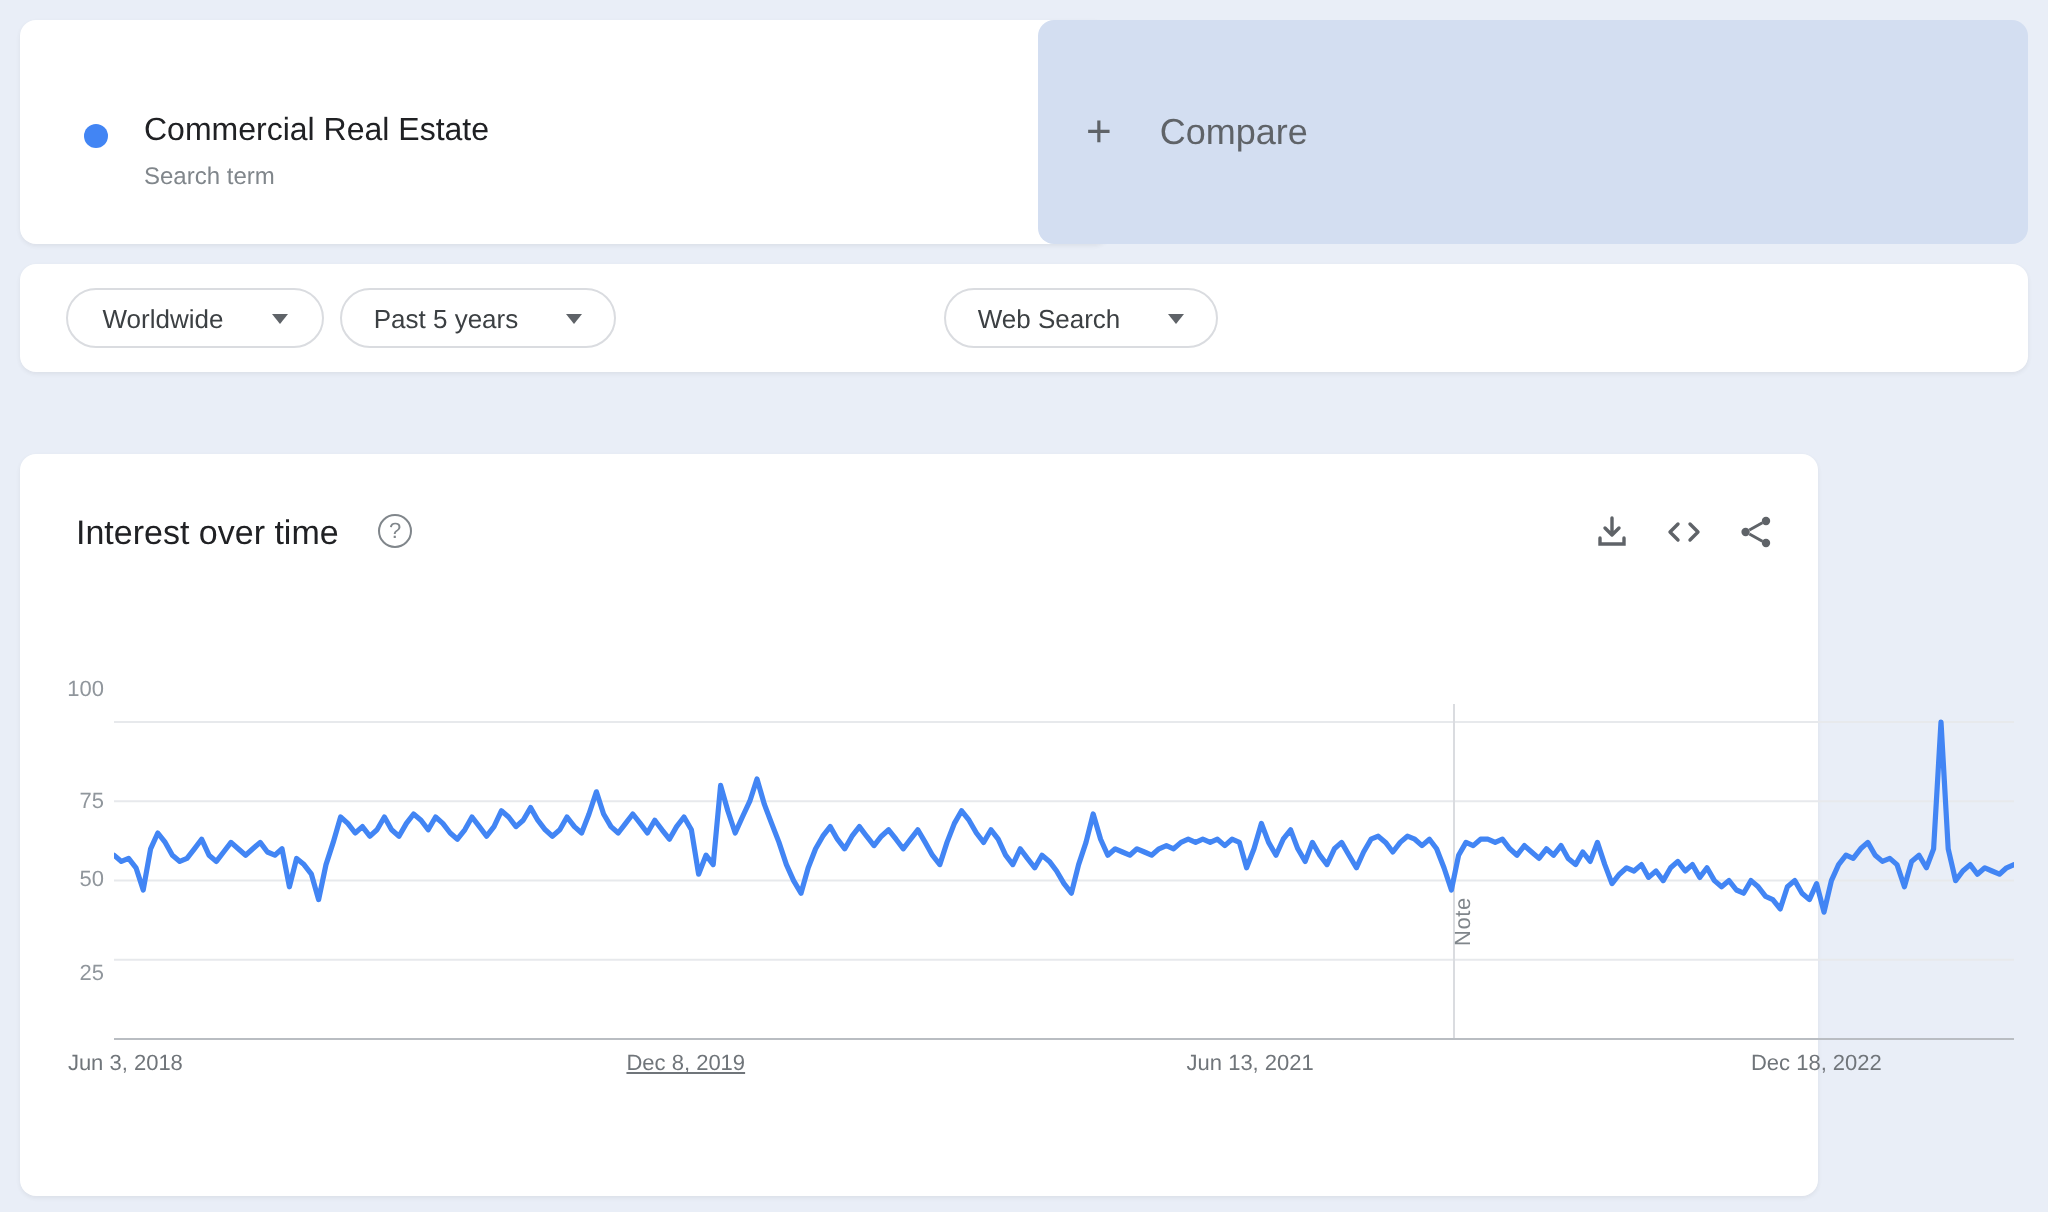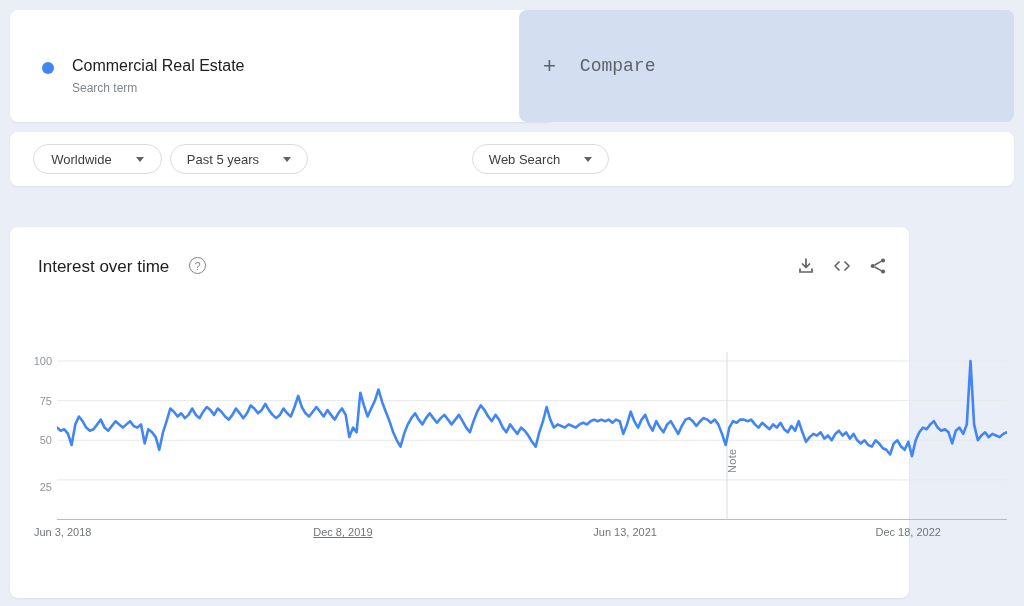--- a/index.html
+++ b/index.html
@@ -10,21 +10,21 @@
   
   #term-card { left:10px; top:10px; width:545px; height:112px; }
   .term-dot { position:absolute; left:32px; top:52px; width:12px; height:12px; border-radius:50%; background:#4285f4; }
   .term-title { position:absolute; left:62px; top:47px; font-size:16px; color:#202124; }
   .term-sub { position:absolute; left:62px; top:71px; font-size:12px; color:#80868b; }
 
   
   #compare-card { left:519px; top:10px; width:495px; height:112px; background:#d3def1; border-radius:8px; box-shadow:none; cursor:pointer; }
   .compare-row { position:absolute; left:24px; top:0; height:112px; display:flex; align-items:center; gap:24px; }
   .plus-glyph { font-size:22px; font-weight:400; color:#5f6368; line-height:1; }
-  .compare-label { font-size:18px; color:#5f6368;font-family:Liberation Mono, monospace; }
+  .compare-label { font-size:18px; color:#5f6368; }
 
   
   #filter-band { left:10px; top:132px; width:1004px; height:54px; }
   .pill { position:absolute; top:12px; height:30px; border:1px solid #dadce0; border-radius:16px; background:#fff;
           display:flex; align-items:center; justify-content:center; gap:24px; font-size:13px; color:#3c4043; cursor:pointer; }
   .caret { width:0; height:0; border-left:4.5px solid transparent; border-right:4.5px solid transparent; border-top:5px solid #5f6368; }
 
   
   #chart-card { left:10px; top:227px; width:899px; height:371px; }
   .chart-title { position:absolute; left:28px; top:30px; font-size:17px; color:#202124; }
@@ -89,21 +89,21 @@
     </svg>
     <svg width="18" height="18" viewBox="0 0 18 18">
       <circle cx="14" cy="3.5" r="2.1" fill="#5f6368"></circle>
       <circle cx="3.8" cy="9" r="2.1" fill="#5f6368"></circle>
       <circle cx="14" cy="14.5" r="2.1" fill="#5f6368"></circle>
       <path d="M5.7 8 L12.2 4.4 M5.7 10 L12.2 13.6" stroke="#5f6368" stroke-width="1.5" fill="none"></path>
     </svg>
   </div>
 
   <div id="y-axis">
-      <span style="top: 128px;">100</span>
+      <span style="top: 112px;">100</span>
       <span style="top: 167.625px;">75</span>
       <span style="top: 207.25px;">50</span>
       <span style="top: 254px;">25</span>
     </div>
 
   <div id="plot">
     <svg id="trend-svg" width="950" height="168" viewBox="0 0 950 168" preserveAspectRatio="none">
         <line x1="0" x2="950" y1="9.0" y2="9.0" stroke="#e7e9ec" stroke-width="1"></line>
         <line x1="0" x2="950" y1="48.6" y2="48.6" stroke="#e7e9ec" stroke-width="1"></line>
         <line x1="0" x2="950" y1="88.3" y2="88.3" stroke="#e7e9ec" stroke-width="1"></line>

